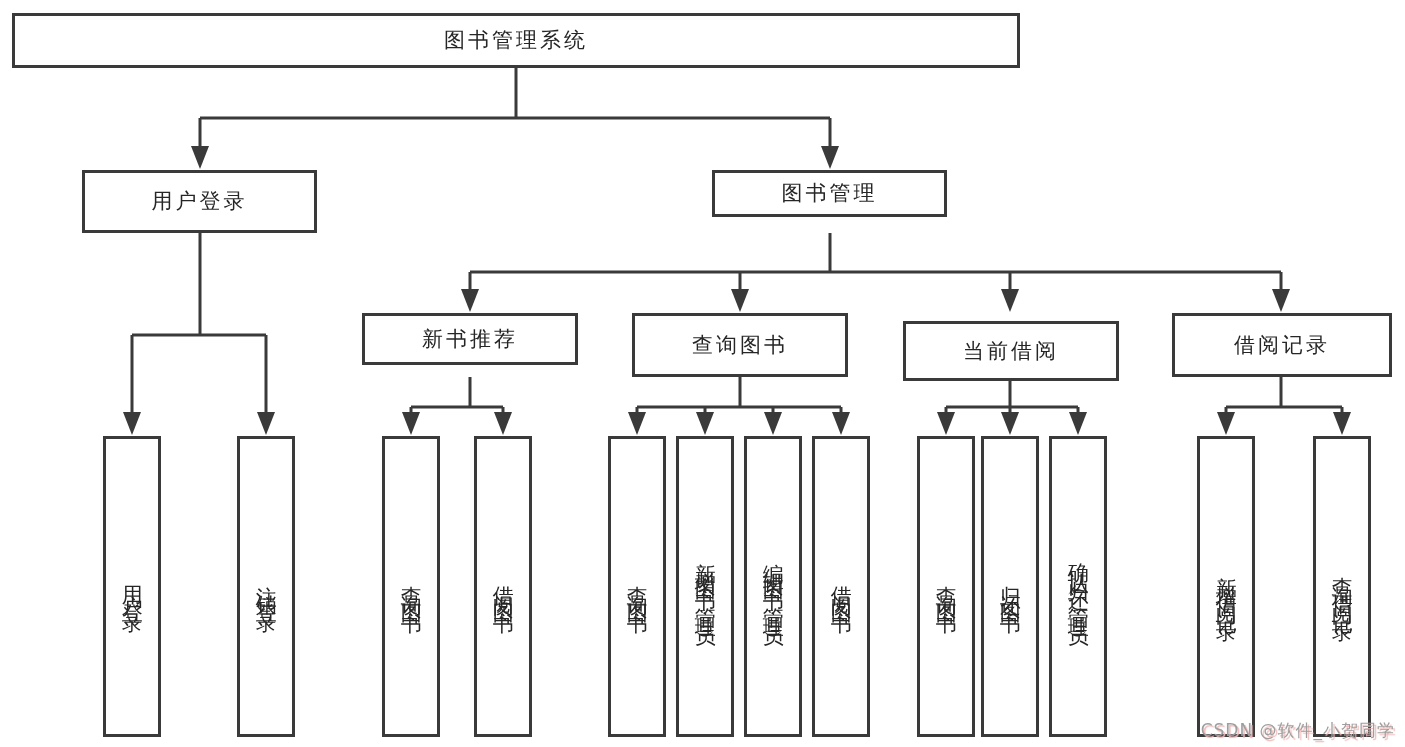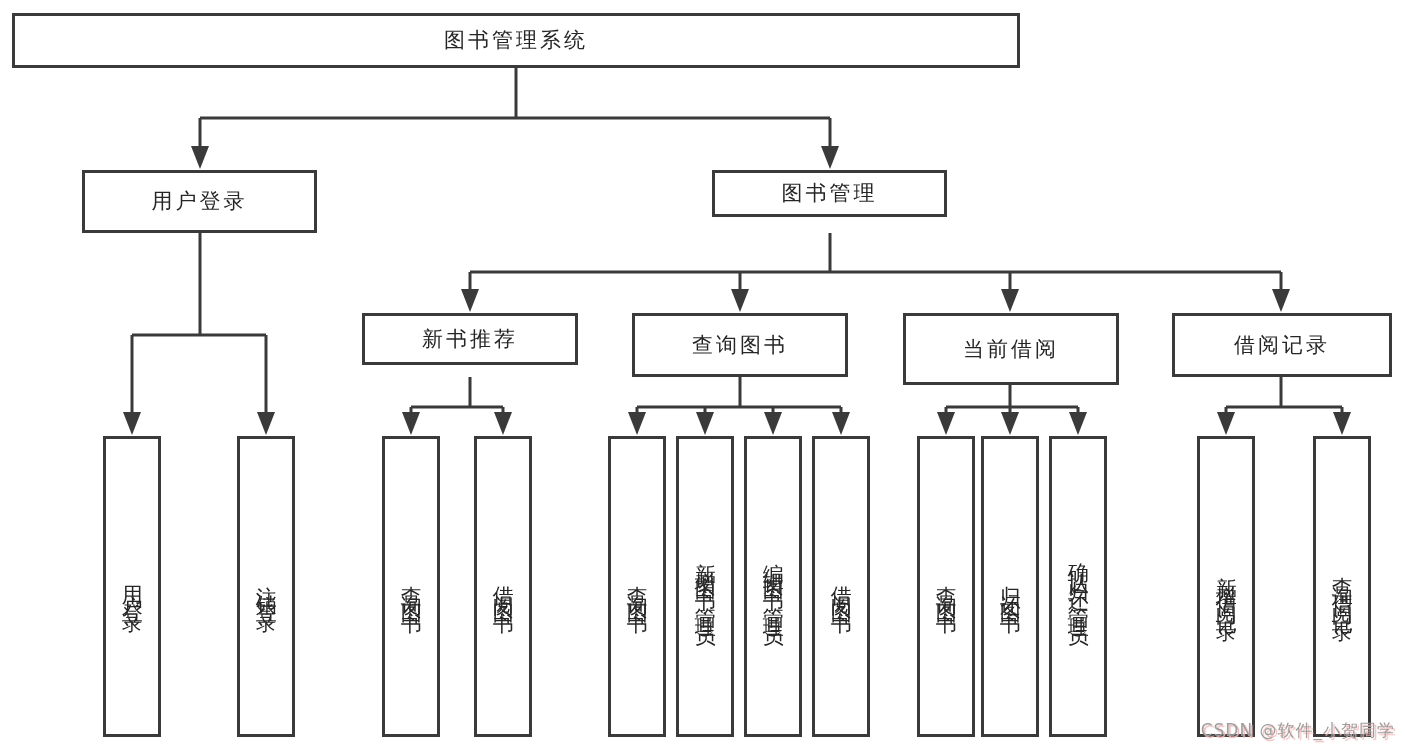--- a/index.html
+++ b/index.html
@@ -106,21 +106,21 @@
     </g>
   </svg>
 
   <div class="box" style="left:12px;top:13px;width:1008px;height:55px">图书管理系统</div>
 
   <div class="box" style="left:82px;top:170px;width:235px;height:63px">用户登录</div>
   <div class="box" style="left:712px;top:170px;width:235px;height:47px">图书管理</div>
 
   <div class="box" style="left:362px;top:313px;width:216px;height:52px">新书推荐</div>
   <div class="box" style="left:632px;top:313px;width:216px;height:64px">查询图书</div>
-  <div class="box" style="left:903px;top:313px;width:216px;height:72px">当前借阅</div>
+  <div class="box" style="left:903px;top:321px;width:216px;height:60px">当前借阅</div>
   <div class="box" style="left:1172px;top:313px;width:220px;height:64px">借阅记录</div>
 
   <div class="box vbox" style="left:103px;top:436px;width:58px;height:301px">用户登录</div>
   <div class="box vbox" style="left:237px;top:436px;width:58px;height:301px">注销登录</div>
 
   <div class="box vbox" style="left:382px;top:436px;width:58px;height:301px">查询图书</div>
   <div class="box vbox" style="left:474px;top:436px;width:58px;height:301px">借阅图书</div>
 
   <div class="box vbox" style="left:608px;top:436px;width:58px;height:301px">查询图书</div>
   <div class="box vbox" style="left:676px;top:436px;width:58px;height:301px">新增图书（管理员）</div>

